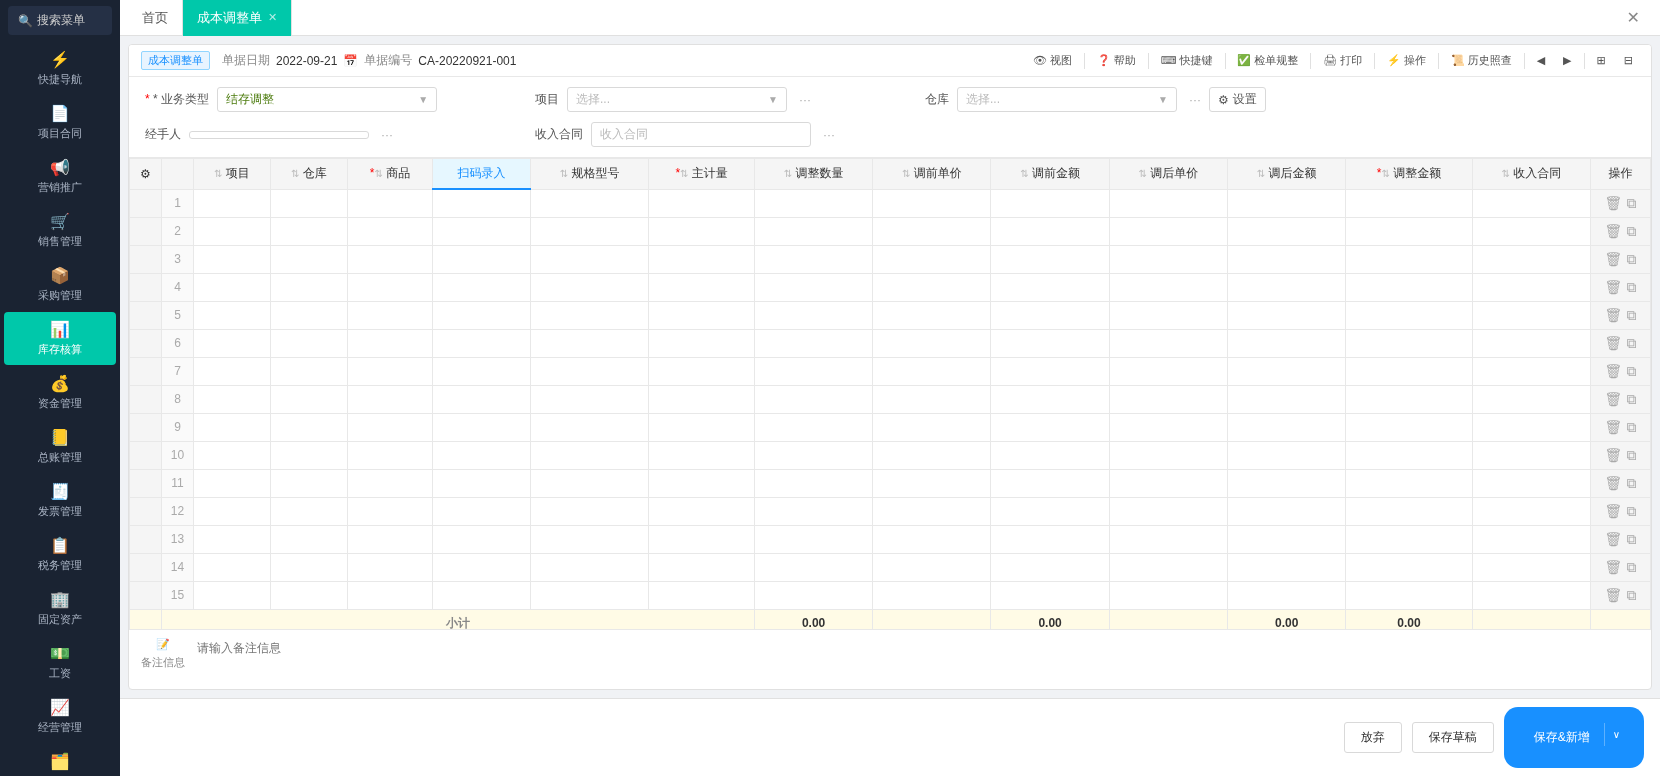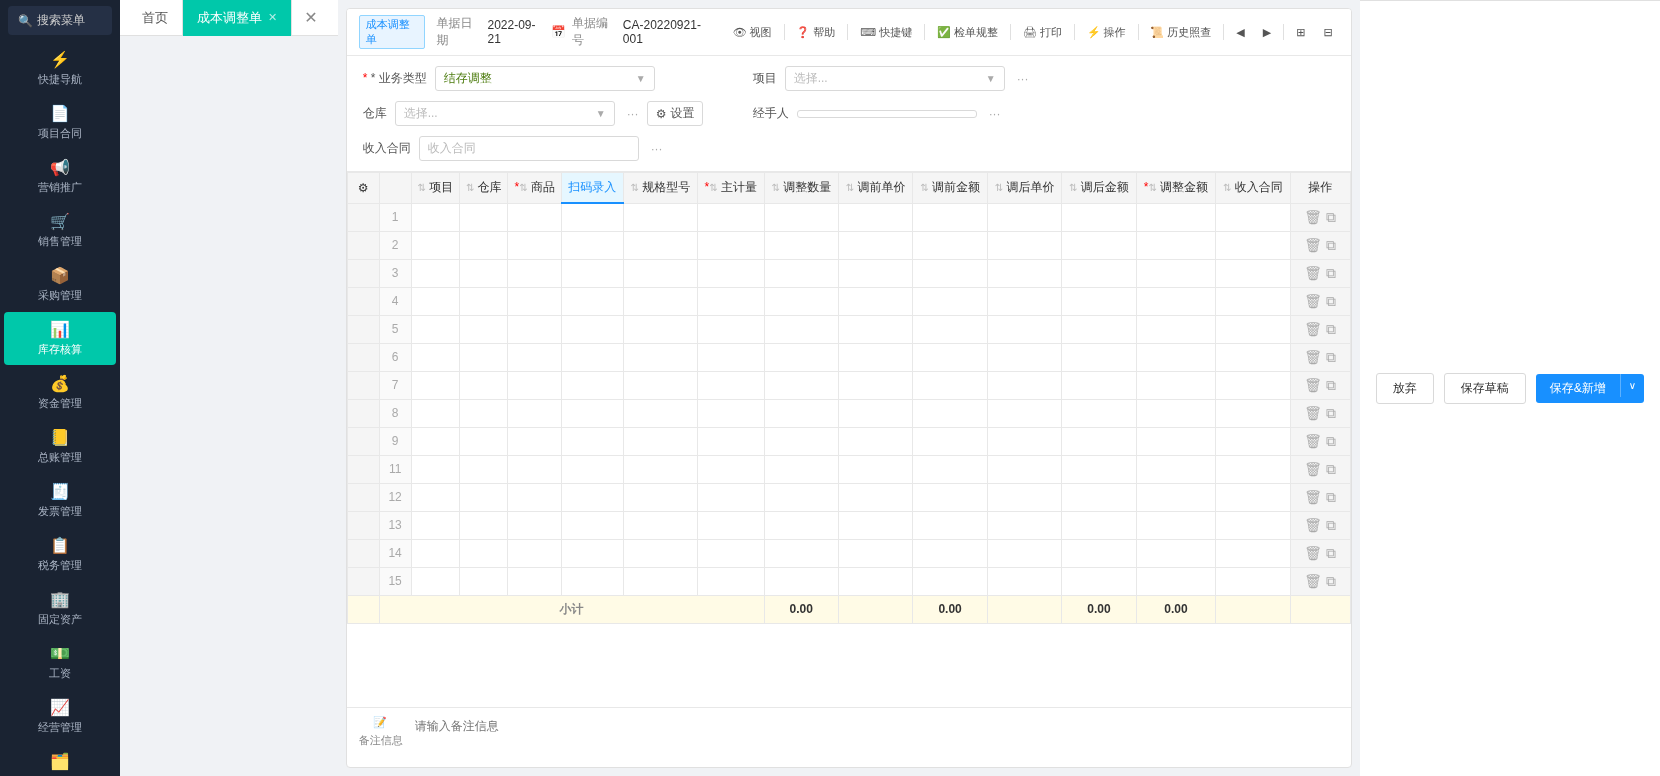--- a/index.html
+++ b/index.html
@@ -37,21 +37,21 @@
       border-radius: 4px;
       margin: 1px 4px;
     }
     .sidebar-item.active { background: #00c8aa; color: #fff; }
     .sidebar-item .icon { font-size: 16px; }
 
     
     .main-area {
       flex: 1;
       display: flex;
-      flex-direction: row;
+      flex-direction: column;
       background: #f0f2f5;
       overflow: hidden;
     }
 
     
     .tab-bar {
       display: flex;
       align-items: center;
       background: #fff;
       border-bottom: 1px solid #e0e0e0;
@@ -320,22 +320,22 @@
       background: #fff;
       color: #333;
     }
     .btn-save-new {
       background: #1890ff;
       color: #fff;
       border-color: #1890ff;
       display: flex;
       align-items: flex-start;
       gap: 0;
-      padding: 0;
-      border-radius: 3px;
+      padding: 16px;
+      border-radius: 14px;
       overflow: hidden;
     }
     .btn-save-new-main {
       padding: 6px 14px;
       cursor: pointer;
       font-size: 12px;
     }
     .btn-save-new-arrow {
       padding: 6px 8px;
       border-left: 1px solid rgba(255,255,255,0.3);
@@ -757,20 +757,43 @@
               <td></td>
               <td class="ops-col">
                 <div class="action-icons">
                   <span class="action-icon">🗑</span>
                   <span class="action-icon">⧉</span>
                 </div>
               </td>
             </tr>
             <tr>
               <td class="gear-col"></td>
+              <td class="row-num">10</td>
+              <td></td>
+              <td></td>
+              <td></td>
+              <td></td>
+              <td></td>
+              <td></td>
+              <td></td>
+              <td></td>
+              <td></td>
+              <td></td>
+              <td></td>
+              <td></td>
+              <td></td>
+              <td class="ops-col">
+                <div class="action-icons">
+                  <span class="action-icon">🗑</span>
+                  <span class="action-icon">⧉</span>
+                </div>
+              </td>
+            </tr>
+            <tr>
+              <td class="gear-col"></td>
               <td class="row-num">11</td>
               <td></td>
               <td></td>
               <td></td>
               <td></td>
               <td></td>
               <td></td>
               <td></td>
               <td></td>
               <td></td>

